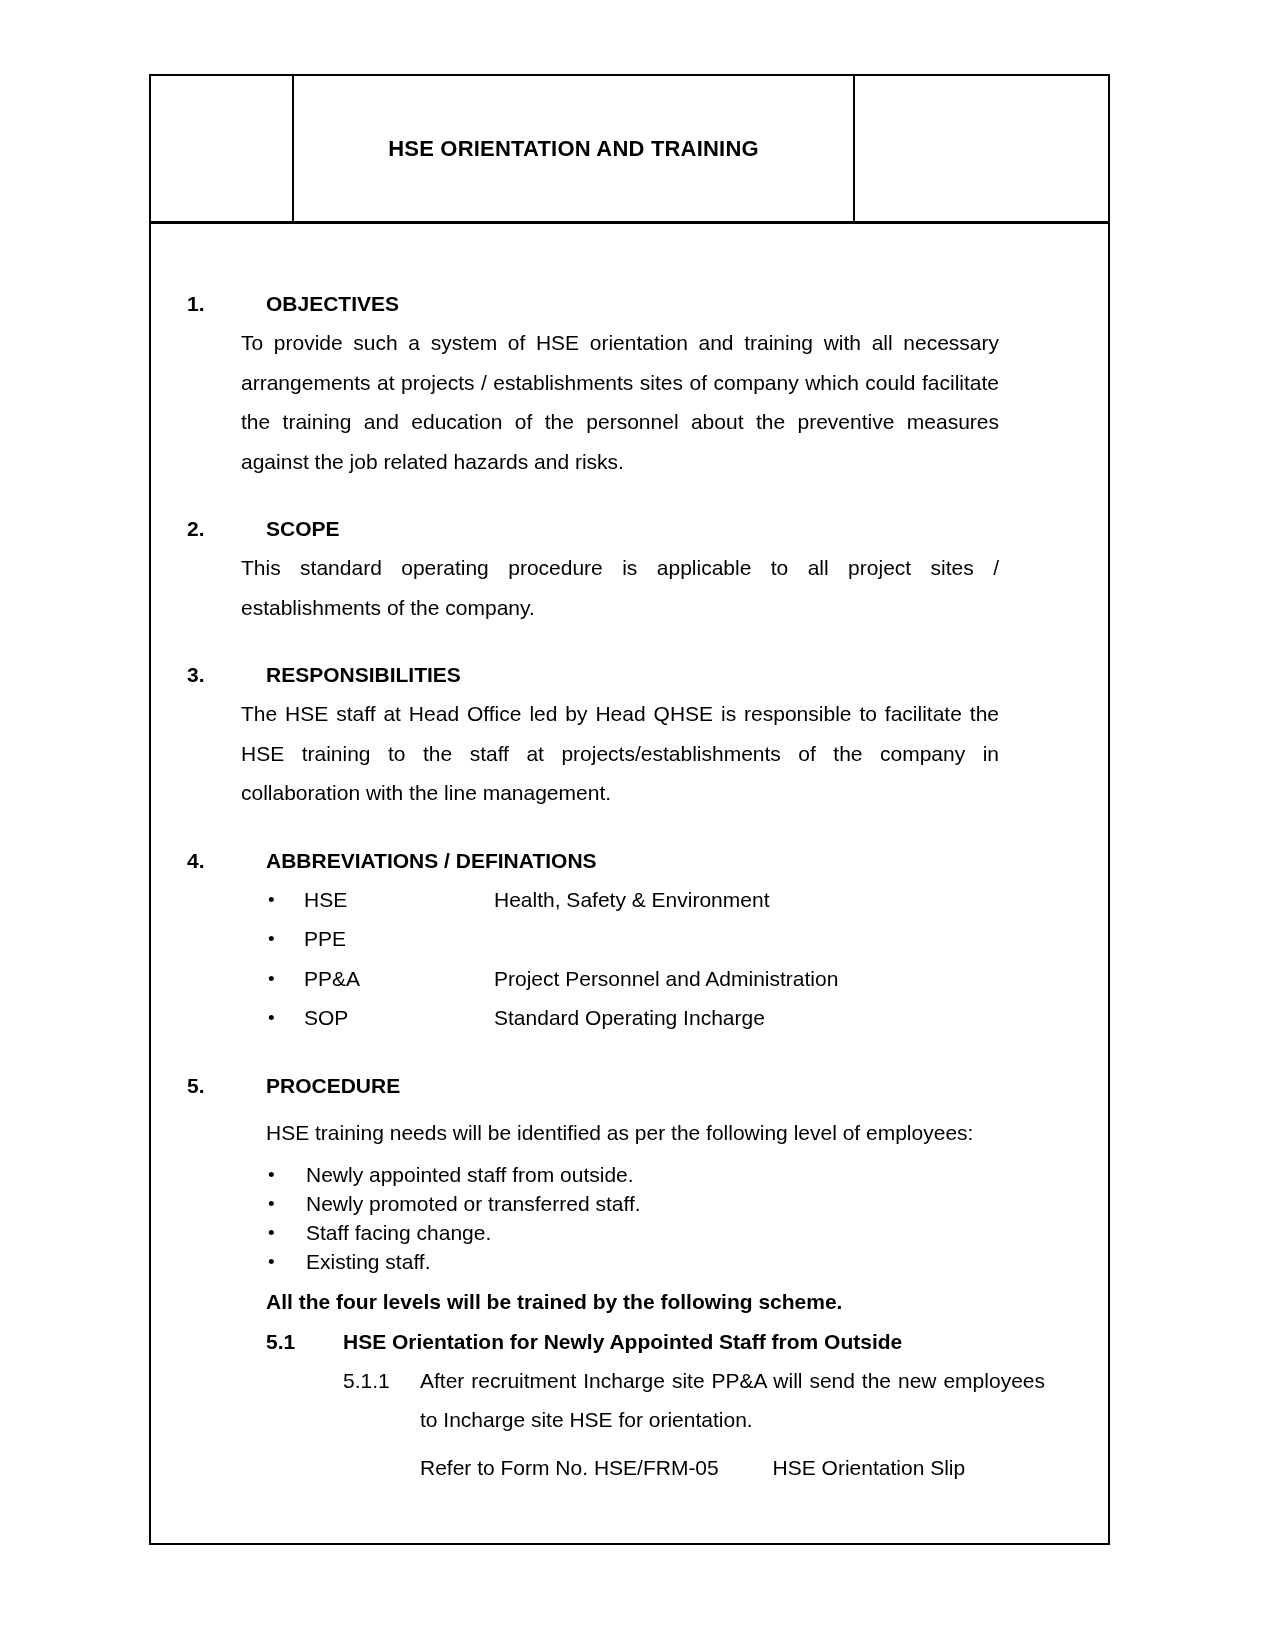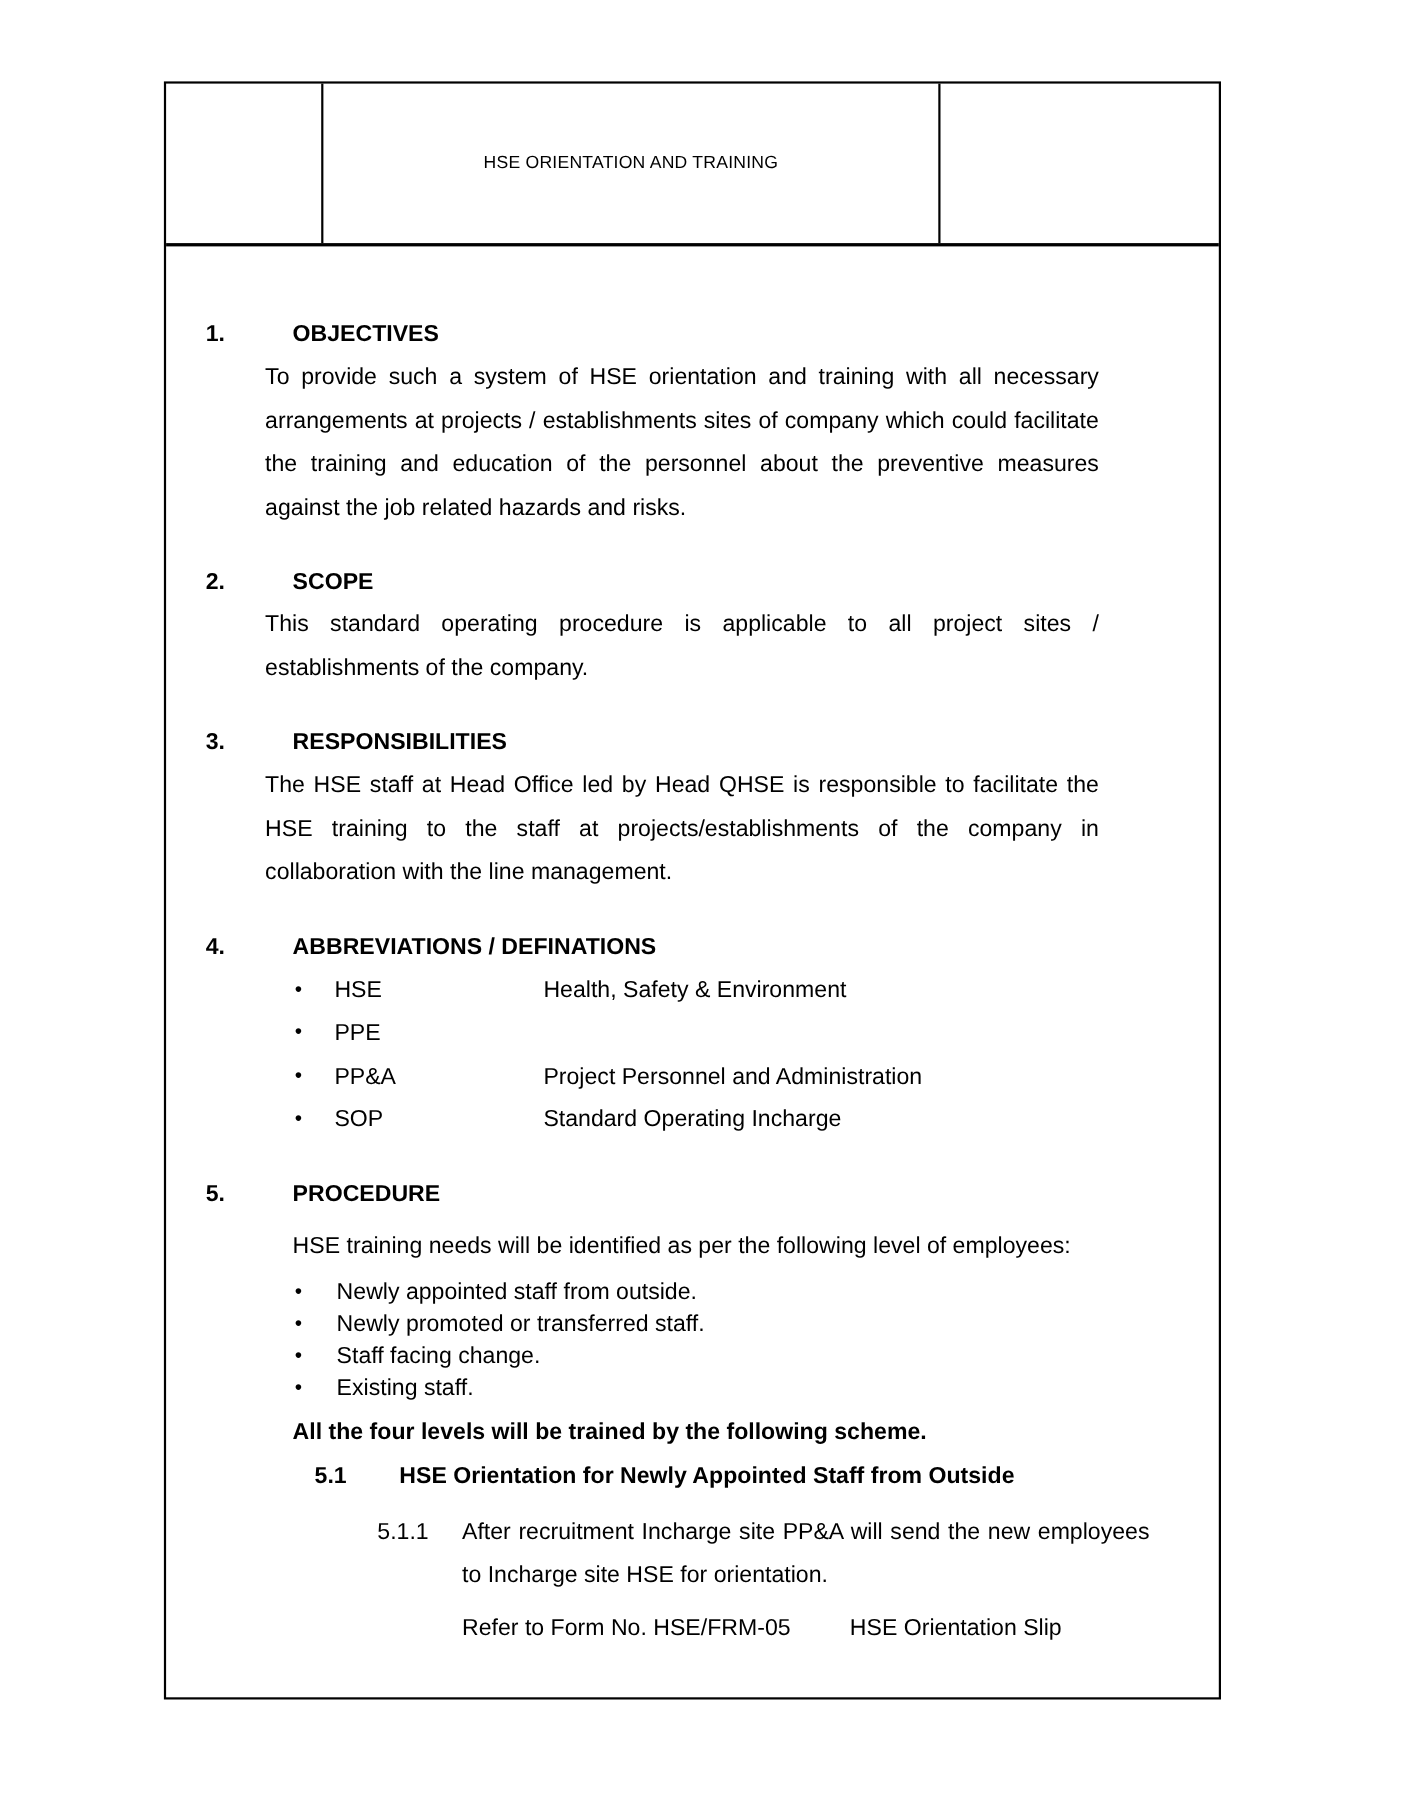--- a/index.html
+++ b/index.html
@@ -36,22 +36,22 @@
   .cell-title {
     flex: 1;
     border-right: 2px solid #000000;
     box-sizing: border-box;
     display: flex;
     align-items: center;
     justify-content: center;
   }
   .cell-right { width: 253px; }
   .doc-title {
-    font-size: 16px;
-    font-weight: 400;
+    font-size: 22px;
+    font-weight: 700;
     letter-spacing: 0.2px;
     white-space: nowrap;
   }
   
   .content {
     padding: 60px 0 0 36px;
     font-size: 21px;
     line-height: 39.5px;
   }
   .sec { margin: 0 0 28px 0; }
@@ -75,22 +75,22 @@
   .levels { margin: 8px 0 0 81px; line-height: 29px; }
   .level-row { display: flex; }
   .level-bullet { width: 38px; flex-shrink: 0; font-size: 19px; }
   .note { margin: 6px 0 0 79px; width: 790px; font-weight: bold; }
   .sub-head {
     display: flex;
     font-weight: 700;
     line-height: 39px;
     margin-left: 79px;
   }
-  .sub-num { width: 77px; flex-shrink: 0; margin-left: 20px; }
-  .clause { display: flex; margin-left: 156px; margin-top: 12px; }
+  .sub-num { width: 77px; flex-shrink: 0; }
+  .clause { display: flex; margin-left: 156px; }
   .clause-num { width: 77px; flex-shrink: 0; }
   .clause-text {
     margin: 0;
     width: 625px;
     text-align: justify;
   }
   .refer { margin: 8px 0 0 233px; white-space: nowrap; }
   .refer-form { margin-left: 48px; }
 </style>
 </head>

